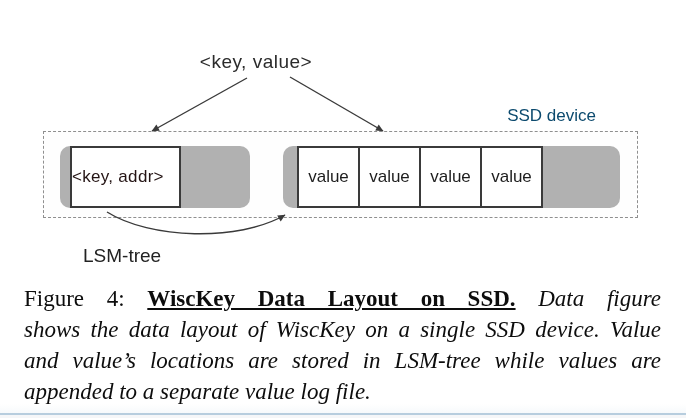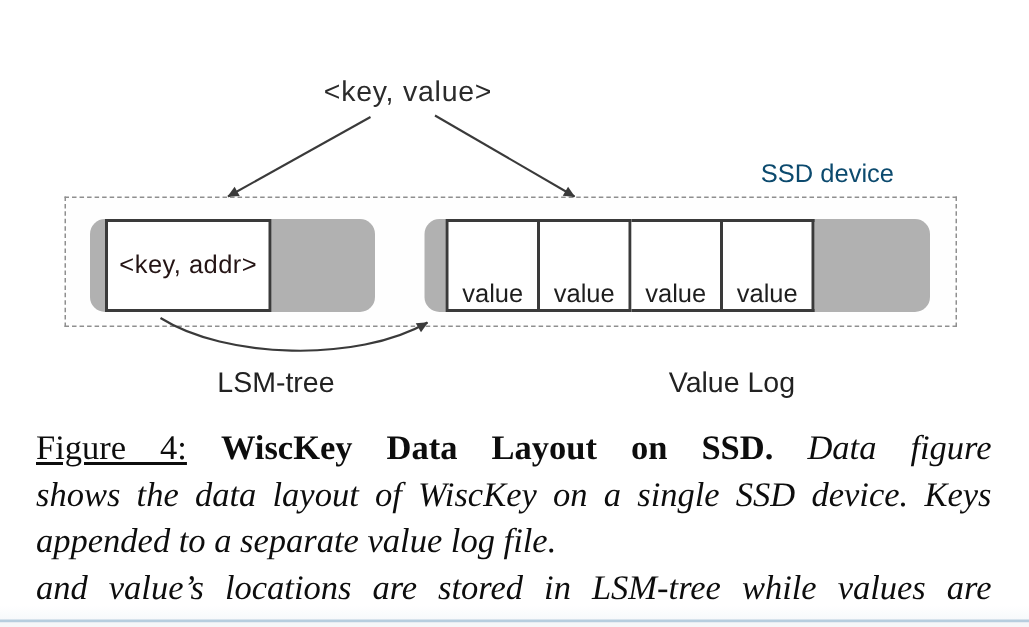--- a/index.html
+++ b/index.html
@@ -7,82 +7,82 @@
   body {
     font-family: "Liberation Sans", sans-serif;
     background: #ffffff;
     position: relative;
     overflow: hidden;
   }
   .stage { position: absolute; inset: 0; }
 
   
   .kv-label {
-    position: absolute; left: 172px; top: 51px; width: 200px;
+    position: absolute; left: 156px; top: 51px; width: 200px;
     text-align: center; font-size: 19px; color: #2b2b2b; letter-spacing: 0.5px;
   }
   .ssd-label {
     position: absolute; right: 90px; top: 106px;
     font-size: 17px; color: #0c4a6e;
   }
   .struct-caption {
-    position: absolute; top: 245px; width: 140px; text-align: right;
+    position: absolute; top: 245px; width: 140px; text-align: left;
     font-size: 19px; color: #222;
   }
   .lsm-caption { left: 83px; }
   .vlog-caption { left: 390px; }
 
   
   .ssd-box {
     position: absolute; left: 43px; top: 131px; width: 595px; height: 87px;
     border: 1px dashed #8f8f8f;
     background: #fefefe;
   }
 
   
   .lsm-gray {
     position: absolute; left: 60px; top: 146px; width: 190px; height: 62px;
     background: #b1b1b1; border-radius: 10px;
   }
   .lsm-white {
     position: absolute; left: 70px; top: 146px; width: 111px; height: 62px;
     background: #ffffff; border: 2px solid #3a3a3a;
-    display: flex; align-items: center; justify-content: center;
+    display: flex; align-items: center; 
     font-size: 17px; color: #241414; letter-spacing: 0.3px;
   }
 
   
   .vlog-gray {
     position: absolute; left: 283px; top: 146px; width: 337px; height: 62px;
     background: #b1b1b1; border-radius: 10px;
   }
   .vlog-cells {
     position: absolute; left: 297px; top: 146px; width: 246px; height: 62px;
     display: flex;
   }
   .vcell {
     flex: 1; background: #ffffff; border: 2px solid #3a3a3a; border-left: none;
-    display: flex; align-items: flex-end; justify-content: center;
+    display: flex; align-items: center; justify-content: center;
     font-size: 17px; color: #1e1e1e;
   }
   .vcell:first-child { border-left: 2px solid #3a3a3a; }
 
   
   .arrow-layer { position: absolute; inset: 0; pointer-events: none; }
 
   
   .caption {
     position: absolute; left: 24px; top: 283px; width: 637px;
     font-family: "Liberation Serif", serif;
     font-size: 23px; line-height: 31px; color: #0d0d0d;
   }
   .cap-line { text-align: justify; text-align-last: justify; white-space: nowrap; }
   .cap-line.last { text-align-last: left; }
-  .cap-roman { font-style: normal; text-decoration: underline; }
-  .cap-bold  { font-style: normal; font-weight: bold; }
+  .cap-roman { font-style: normal; }
+  .cap-bold  { font-style: normal; font-weight: bold; text-decoration: underline; }
   .cap-it    { font-style: italic; }
 
   
   .footer-strip {
     position: absolute; left: 0; right: 0; bottom: 0; height: 14px;
     background: linear-gradient(#ffffff, #f2f6f9);
   }
   .footer-line {
     position: absolute; left: 0; right: 0; bottom: 3px; height: 2px;
   }
@@ -126,27 +126,26 @@
       </marker>
     </defs>
     <line x1="247" y1="78" x2="152" y2="131" stroke="#3a3a3a" stroke-width="1.4" marker-end="url(#ah)"></line>
     <line x1="290" y1="77" x2="383" y2="131" stroke="#3a3a3a" stroke-width="1.4" marker-end="url(#ah)"></line>
     <path d="M107,212 C150,239 238,242 285,215" fill="none" stroke="#3a3a3a" stroke-width="1.4" marker-end="url(#ah)"></path>
   </svg>
 
   <div class="kv-label">&lt;key, value&gt;</div>
   <div class="ssd-label">SSD device</div>
   <div class="struct-caption lsm-caption">LSM-tree</div>
-  <div class="struct-caption vlog-caption">Value Log</div>
 
   <div class="caption">
     <div class="cap-line"><span class="cap-roman">Figure 4:</span> <span class="cap-bold">WiscKey Data Layout on SSD.</span> <span class="cap-it">Data figure</span></div>
-    <div class="cap-line cap-it">shows the data layout of WiscKey on a single SSD device. Keys</div>
+    <div class="cap-line cap-it">shows the data layout of WiscKey on a single SSD device. Value</div>
+    <div class="cap-line cap-it">and value’s locations are stored in LSM-tree while values are</div>
     <div class="cap-line cap-it last">appended to a separate value log file.</div>
-    <div class="cap-line cap-it">and value’s locations are stored in LSM-tree while values are</div>
   </div>
 
   <div class="footer-strip">
     <div class="footer-line" style="background: rgb(183, 205, 222);"></div>
     <div class="footer-below"></div>
   </div>
 
 </div>
 
 </body></html>

